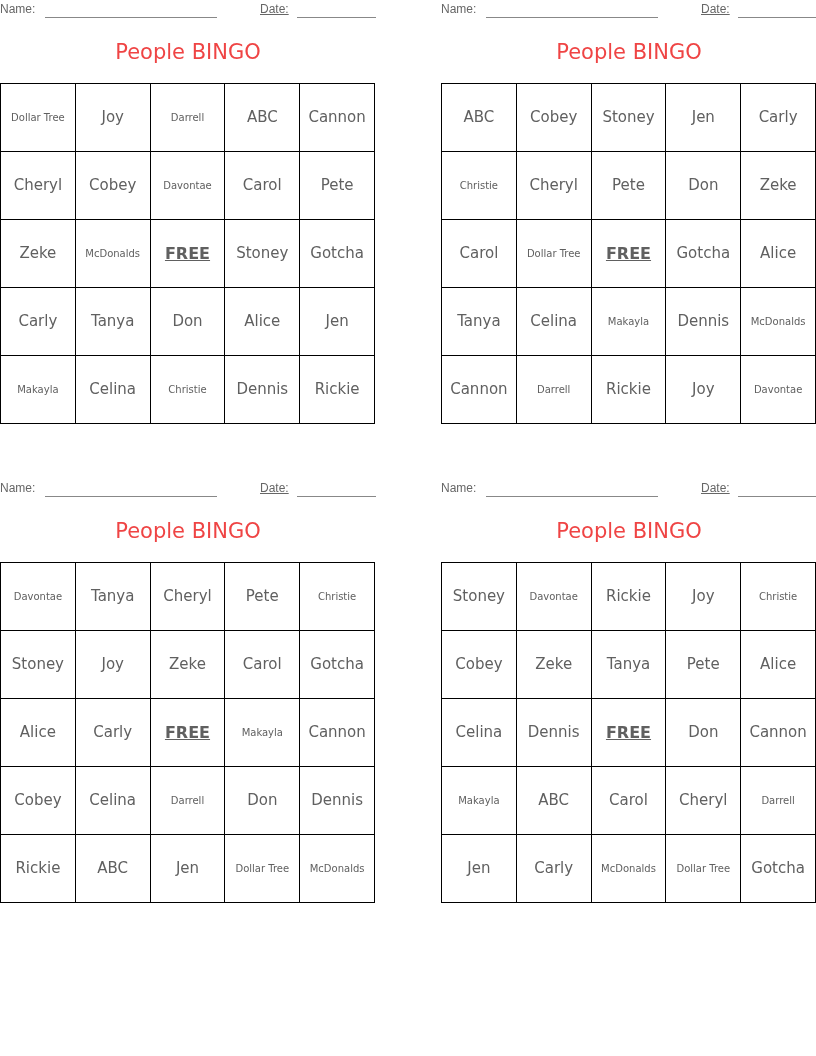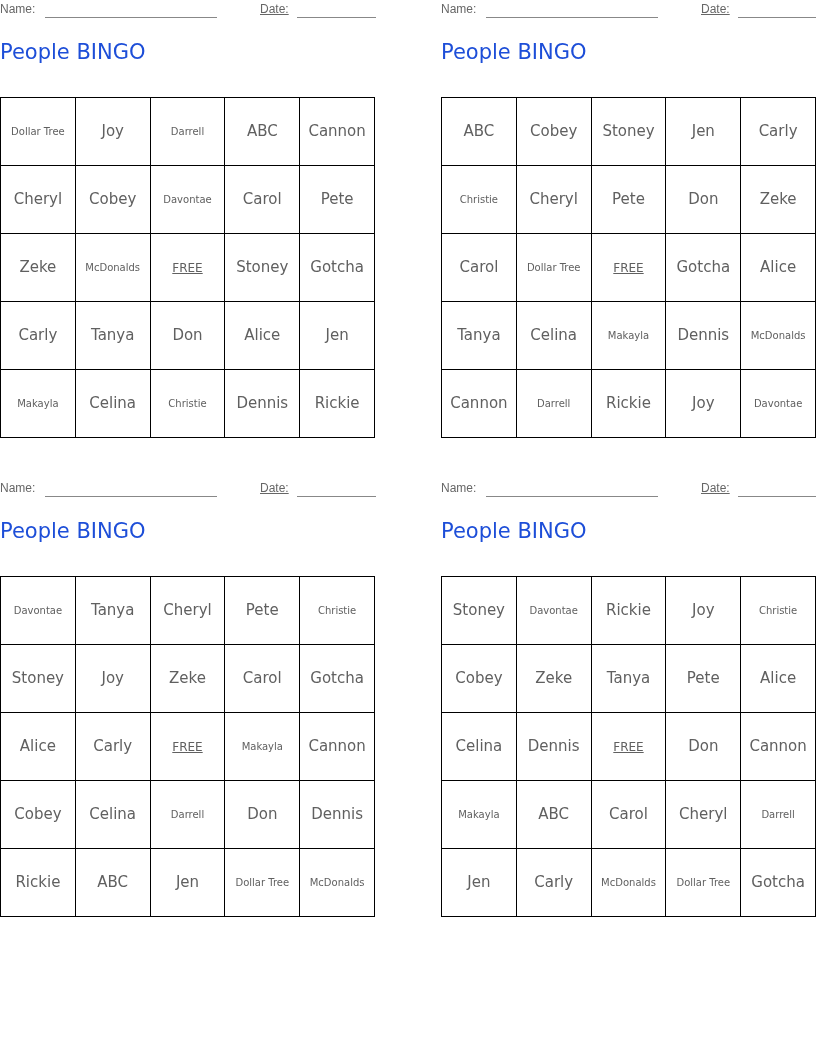--- a/index.html
+++ b/index.html
@@ -8,36 +8,36 @@
   .header-line {
     position: absolute; top: 0; left: 0; width: 376px; height: 20px;
     font-family: "Liberation Sans", sans-serif; font-size: 12px; color: #666666;
     white-space: nowrap;
   }
   .name-label { position: absolute; left: 0; top: 2px; }
   .name-blank { position: absolute; left: 45px; top: 17px; width: 172px; border-bottom: 1px solid #888888; }
   .date-label { position: absolute; left: 260px; top: 2px; text-decoration: underline; }
   .date-blank { position: absolute; left: 297px; top: 17px; width: 79px; border-bottom: 1px solid #888888; }
   .title {
-    position: absolute; top: 40px; left: 0; width: 376px; 
-    font-family: "DejaVu Sans", sans-serif; font-size: 21px; color: #1d4ed8;
+    position: absolute; top: 40px; left: 0; width: 376px; text-align: center;
+    font-family: "DejaVu Sans", sans-serif; font-size: 21px; color: #ef4444;
   }
   table.grid {
-    position: absolute; top: 97px; left: 0;
+    position: absolute; top: 83px; left: 0;
     border-collapse: collapse; table-layout: fixed;
     width: 375px;
   }
   table.grid td {
     border: 1.5px solid #000000; height: 67px; width: 72px;
     text-align: center; vertical-align: middle; padding: 0;
     font-family: "DejaVu Sans", sans-serif; color: #606060;
     font-size: 15px; line-height: 1;
   }
   table.grid td.small { font-size: 10px; }
-  table.grid td.free { font-weight: normal; text-decoration: underline; font-size: 12px; margin-left: 8px; }
+  table.grid td.free { font-weight: bold; text-decoration: underline; font-size: 16px; margin-left: 8px; }
 </style>
 </head>
 <body>
 
 <div id="cards-root">
 
   <div class="card" style="left:0; top:0;">
       <div class="header-line">
         <span class="name-label">Name:</span>
         <span class="name-blank"></span>

